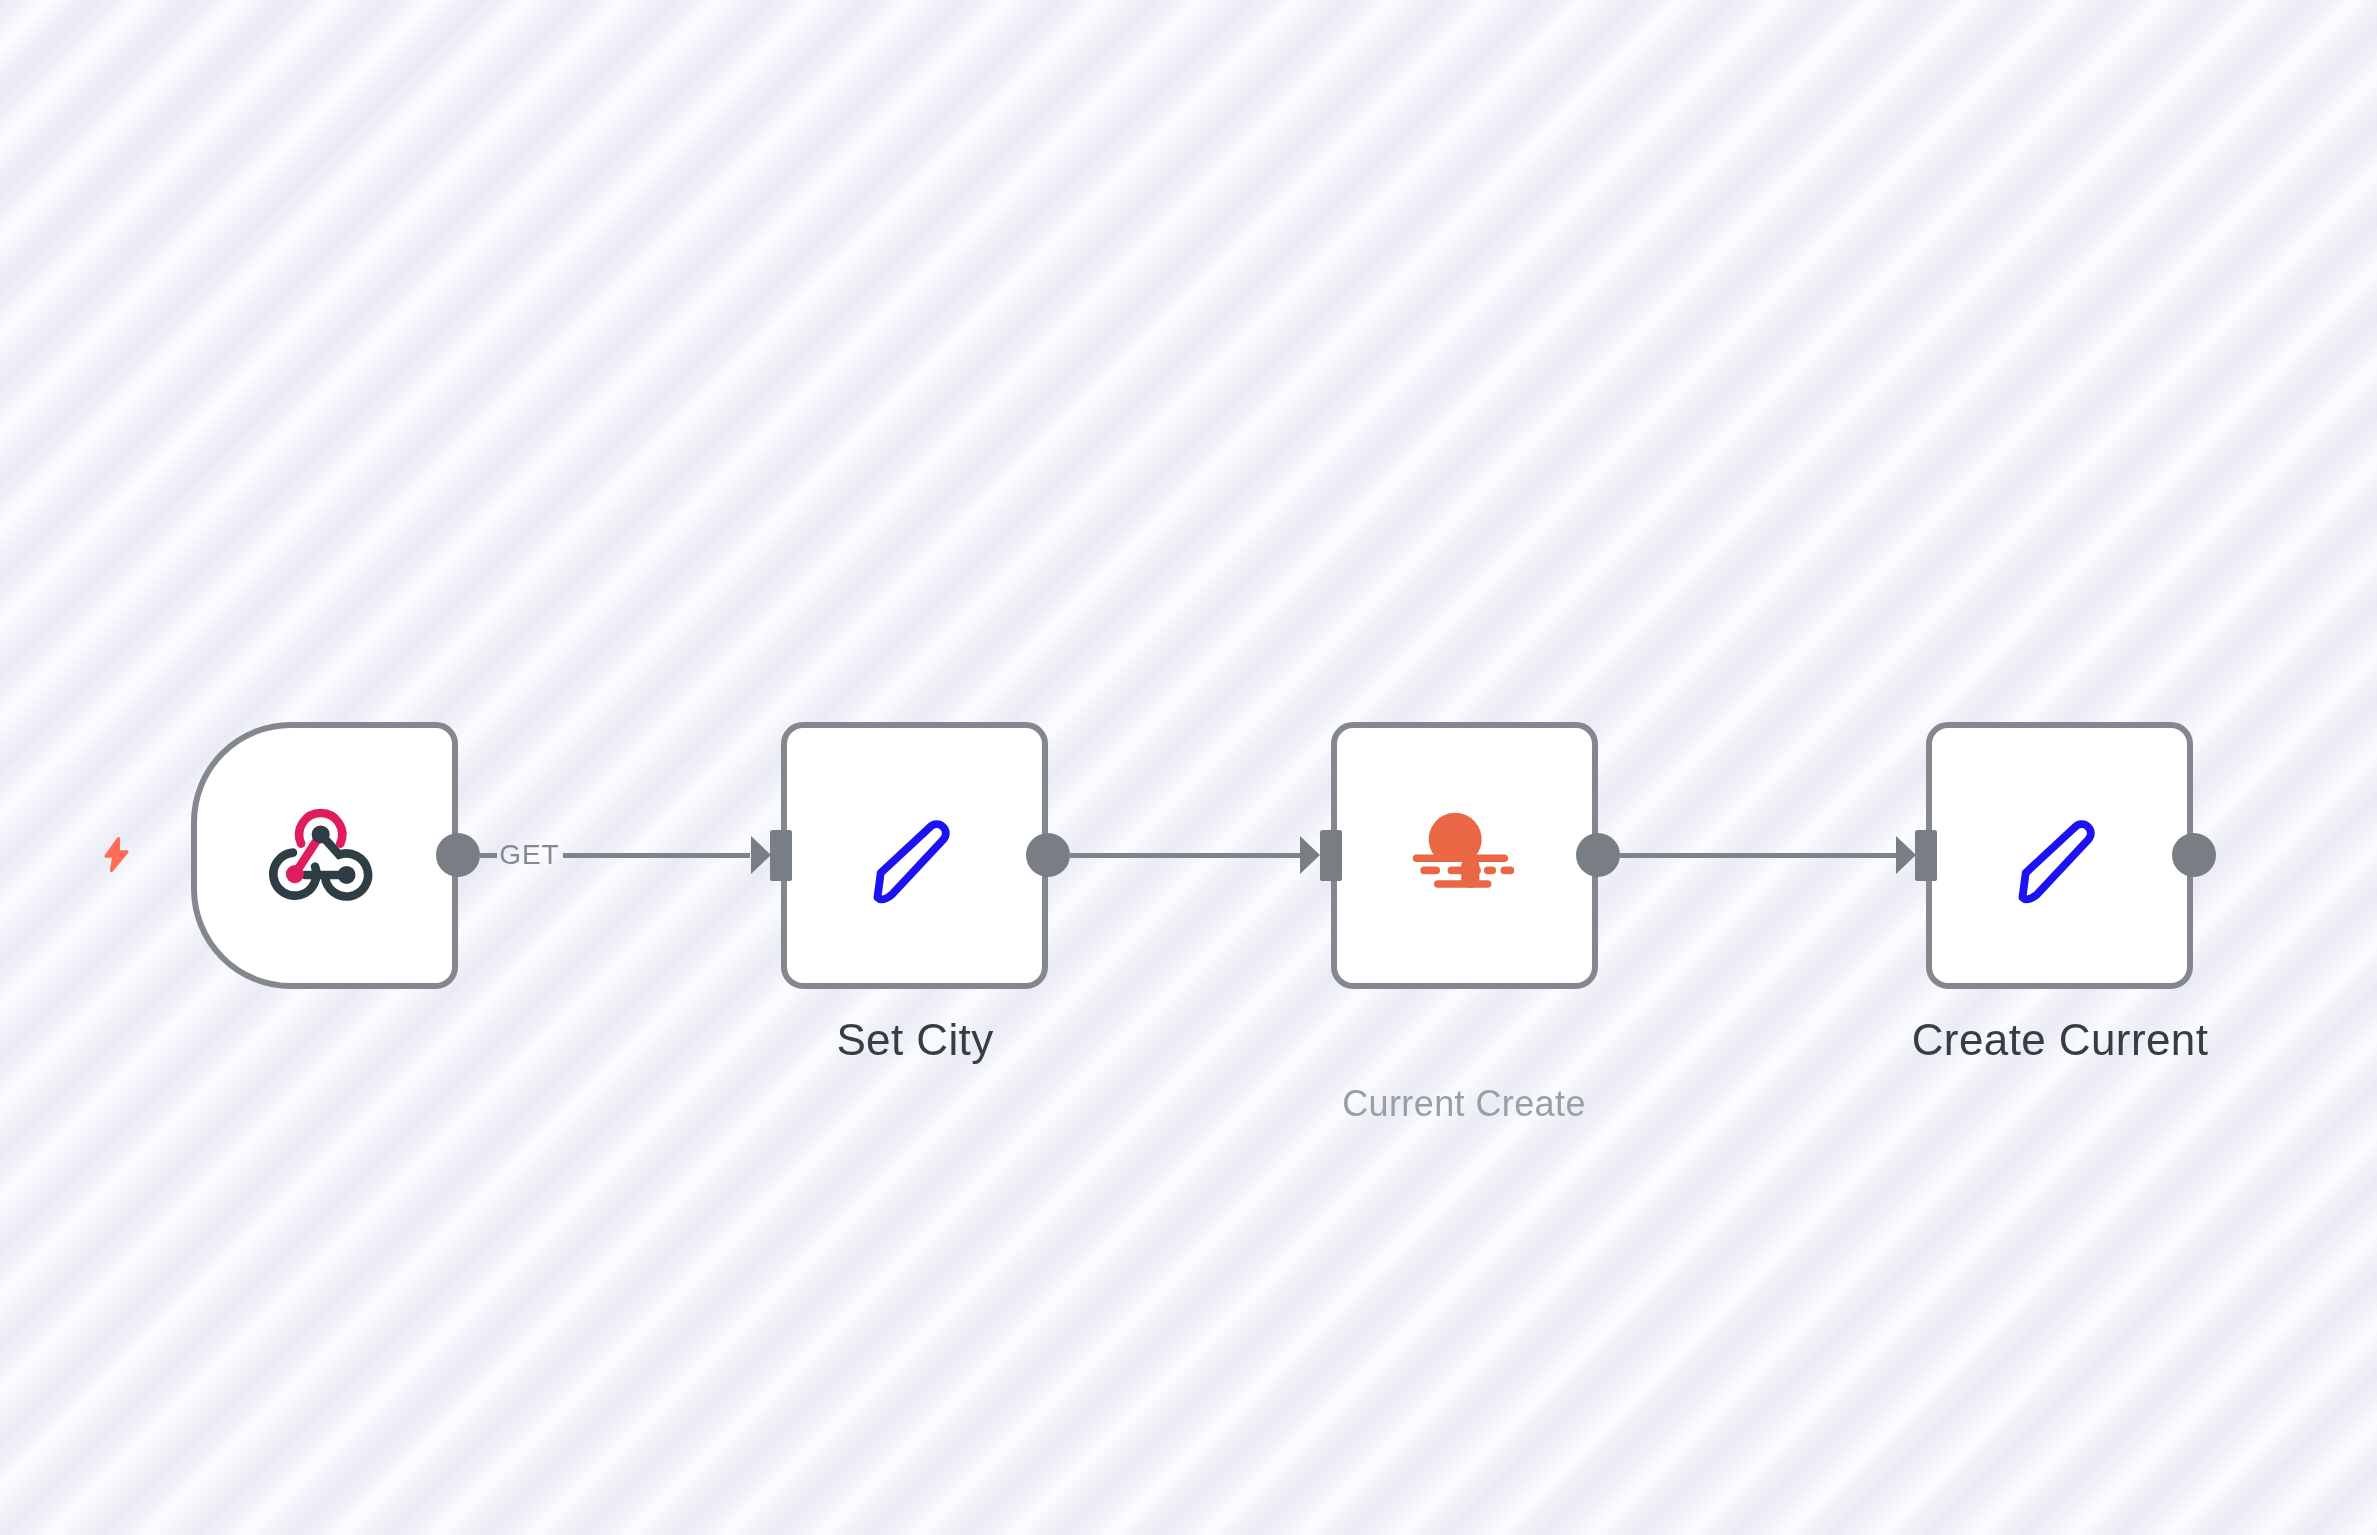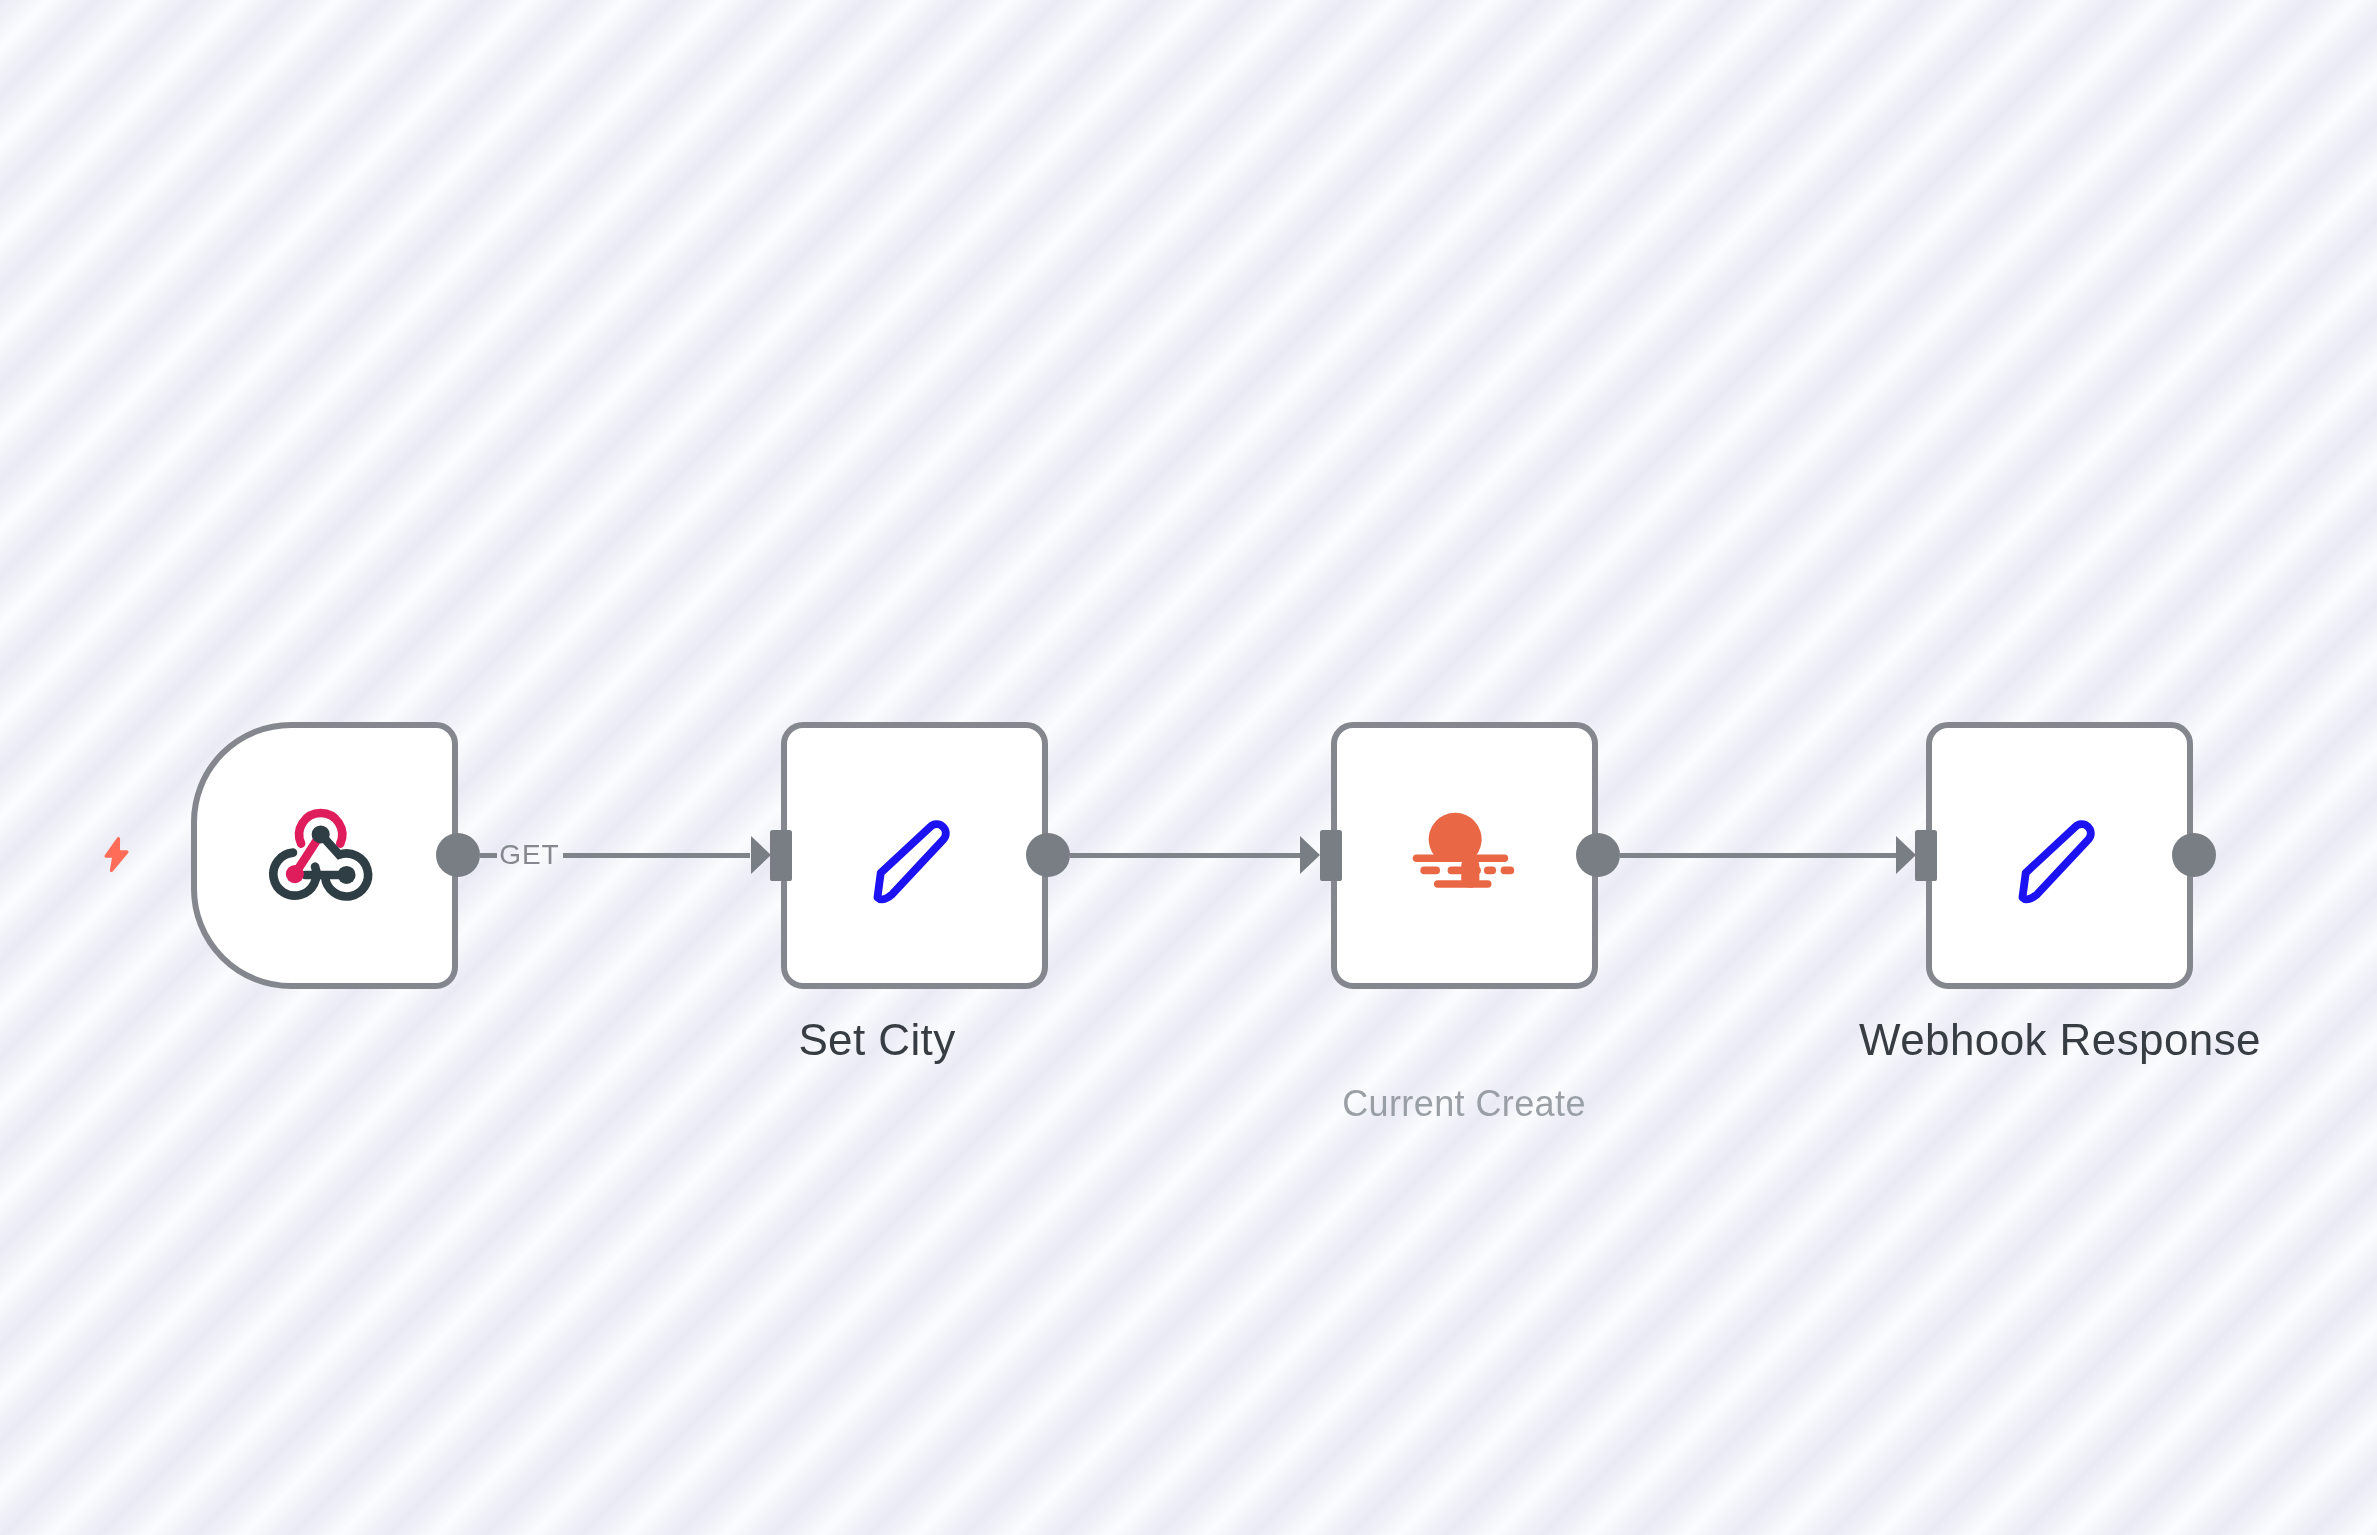--- a/index.html
+++ b/index.html
@@ -28,21 +28,21 @@
   
   .node-label{
     position:absolute;top:1014px;transform:translateX(-50%);
     font-size:44px;line-height:51px;color:#383d43;white-space:nowrap;letter-spacing:0.4px;
   }
   .node-sublabel{
     position:absolute;top:1082px;transform:translateX(-50%);
     font-size:36px;line-height:43px;color:#9a9fa6;white-space:nowrap;letter-spacing:0.4px;
   }
   .lbl-webhook{left:324px;}
-  .lbl-setcity{left:877px;}
+  .lbl-setcity{left:915px;}
   .lbl-owm{left:1464px;}
   .sub-owm{left:1464px;}
   .lbl-createresp{left:2060px;}
 
   
   .out-circle{
     position:absolute;top:833px;width:44px;height:44px;border-radius:50%;
     background:#797e84;cursor:pointer;
   }
   .oc1{left:436px;} .oc2{left:1026px;} .oc3{left:1576px;} .oc4{left:2172px;}
@@ -139,16 +139,16 @@
 
   <div class="out-circle oc3"></div>
   <div class="conn-line l3"></div>
   <div class="in-arrow a3"></div>
   <div class="in-rect r3"></div>
 
   <div class="out-circle oc4"></div>
 
   <div class="node-label lbl-setcity">Set City</div>
   <div class="node-sublabel sub-owm">Current Create</div>
-  <div class="node-label lbl-createresp">Webhook Response</div>
+  <div class="node-label lbl-createresp">Create Current</div>
 
 </div>
 
 
 </body></html>

